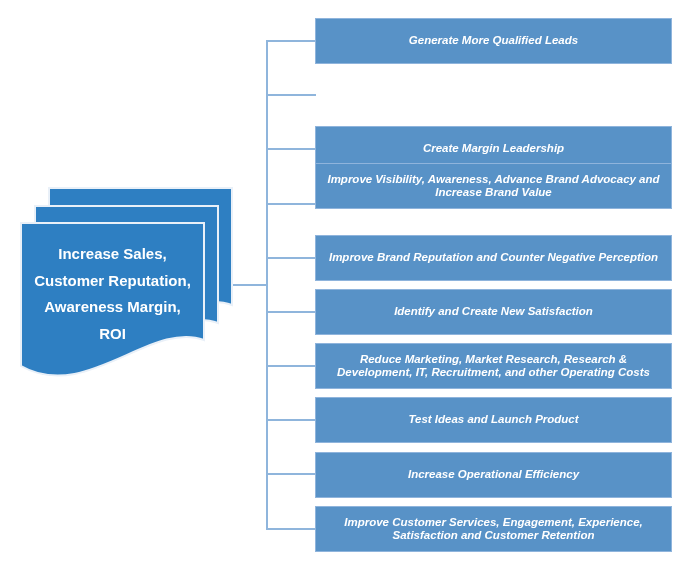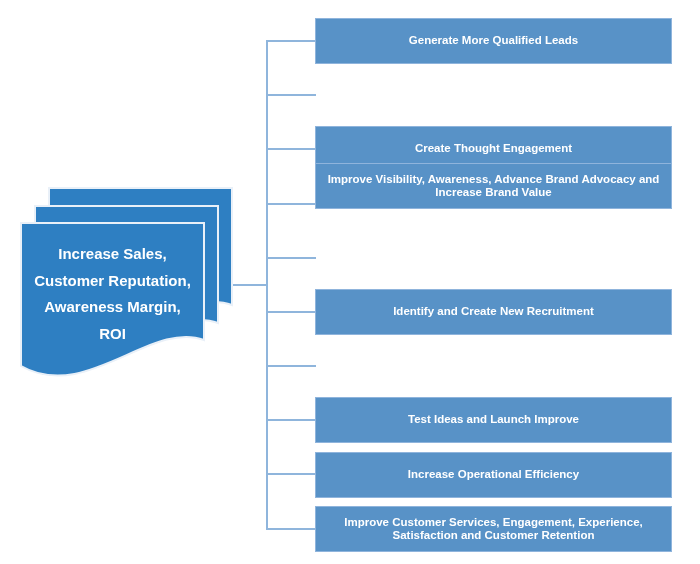--- a/index.html
+++ b/index.html
@@ -25,20 +25,21 @@
   .goal {
     position: absolute;
     left: 315px;
     width: 357px;
     height: 46px;
     box-sizing: border-box;
     background: var(--box_fill, #5892C7);
     border: 1px solid var(--box_border, #8FB4DC);
     color: var(--text, #ffffff);
     font-weight: bold;
+    font-style: italic;
     font-size: 11.5px;
     line-height: 13.5px;
     display: flex;
     align-items: center;
     justify-content: center;
     text-align: center;
     padding: 2px 6px;
   }
   .source-label {
     position: absolute;
@@ -88,20 +89,22 @@
   </svg>
 
   <div class="source-label">
     <span>Increase Sales,</span>
     <span>Customer Reputation,</span>
     <span>Awareness Margin,</span>
     <span>ROI</span>
   </div>
 
   <div class="goal" style="top:18px">Generate More Qualified Leads</div>
-  <div class="goal" style="top:126px">Create Thought Engagement</div>
+  <div class="goal" style="top:126px">Create Margin Leadership</div>
   <div class="goal" style="top:163px">Improve Visibility, Awareness, Advance Brand Advocacy and Increase Brand Value</div>
-  <div class="goal" style="top:289px">Identify and Create New Recruitment</div>
-  <div class="goal" style="top:397px">Test Ideas and Launch Improve</div>
+  <div class="goal" style="top:235px">Improve Brand Reputation and Counter Negative Perception</div>
+  <div class="goal" style="top:289px">Identify and Create New Satisfaction</div>
+  <div class="goal" style="top:343px">Reduce Marketing, Market Research, Research &amp; Development, IT, Recruitment, and other Operating Costs</div>
+  <div class="goal" style="top:397px">Test Ideas and Launch Product</div>
   <div class="goal" style="top:506px">Improve Customer Services, Engagement, Experience, Satisfaction  and Customer Retention</div>
   <div class="goal" style="top:452px">Increase Operational Efficiency</div>
 
 </div>
 
 </body></html>

